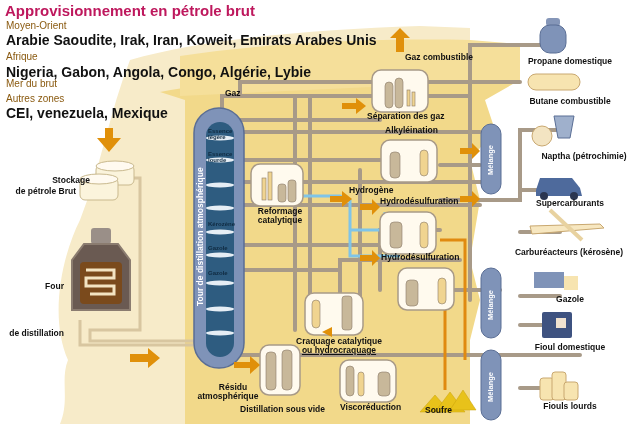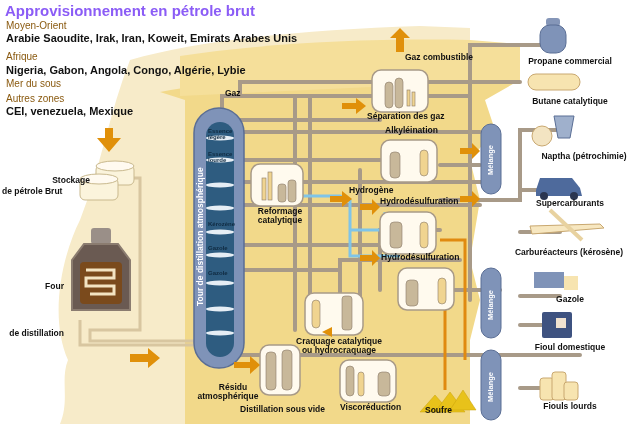--- a/index.html
+++ b/index.html
@@ -1,21 +1,21 @@
 <!DOCTYPE html>
 <html><head>
 <meta charset="utf-8">
 <style>
   html,body{margin:0;padding:0;}
   body{width:632px;height:424px;overflow:hidden;background:#ffffff;position:relative;font-family:"Liberation Sans",sans-serif;}
   #stage{position:absolute;left:0;top:0;width:632px;height:424px;}
   .txt{position:absolute;color:#111;font-family:"Liberation Sans",sans-serif;font-weight:bold;white-space:nowrap;}
-  .title{font-size:15px;color:#8b5cf6;}
+  .title{font-size:15px;color:#be185d;}
   .region{font-size:10px;color:#8a5a10;font-weight:normal;}
-  .countries{font-size:11px;color:#111;}
+  .countries{font-size:14px;color:#111;}
   .lbl{font-size:8.5px;line-height:9px;}
   .lbl-c{text-align:center;}
   .prod{font-size:8.5px;text-align:center;}
   .tower-lbl{font-size:6px;color:#0f2a40;line-height:6px;}
   .tower-title{position:absolute;color:#fff;font-size:8.5px;font-weight:bold;transform:rotate(-90deg);transform-origin:left top;white-space:nowrap;}
   .melange-lbl{position:absolute;color:#fff;font-size:7.5px;font-weight:bold;transform:rotate(-90deg);transform-origin:left top;white-space:nowrap;}
 </style>
 </head>
 <body>
 
@@ -186,26 +186,26 @@
     <rect x="552" y="372" width="14" height="28" rx="3" fill="#f7e4b0" stroke="#c9a870"></rect>
     <rect x="564" y="382" width="14" height="18" rx="3" fill="#f7e4b0" stroke="#c9a870"></rect>
   </g>
 </svg>
 
 <div class="txt title" style="left:5px;top:2px;">Approvisionnement en pétrole brut</div>
 <div class="txt region" style="left:6px;top:20px;">Moyen-Orient</div>
 <div class="txt countries" style="left:6px;top:32px;">Arabie Saoudite, Irak, Iran, Koweit, Emirats Arabes Unis</div>
 <div class="txt region" style="left:6px;top:51px;">Afrique</div>
 <div class="txt countries" style="left:6px;top:64px;">Nigeria, Gabon, Angola, Congo, Algérie, Lybie</div>
-<div class="txt region" style="left:6px;top:78px;">Mer du sous</div>
+<div class="txt region" style="left:6px;top:78px;">Mer du brut</div>
 <div class="txt region" style="left:6px;top:93px;">Autres zones</div>
 <div class="txt countries" style="left:6px;top:105px;">CEI, venezuela, Mexique</div>
 
 <div class="txt lbl" style="left:26px;top:176px;text-align:right;width:44px;margin-left:20px;">Stockage</div>
-<div class="txt lbl" style="left:2px;top:187px;text-align:left;width:68px;">de pétrole Brut</div>
+<div class="txt lbl" style="left:8px;top:187px;text-align:right;width:68px;">de pétrole Brut</div>
 <div class="txt lbl" style="left:40px;top:282px;text-align:right;width:24px;">Four</div>
 <div class="txt lbl" style="left:2px;top:281px;text-align:right;width:62px;margin-top:48px;">de distillation</div>
 
 <div class="txt lbl" style="left:225px;top:89px;">Gaz</div>
 <div class="txt tower-lbl" style="left:208px;top:128px;width:28px;white-space:normal;">Essence légère</div>
 <div class="txt tower-lbl" style="left:208px;top:151px;width:28px;white-space:normal;">Essence lourde</div>
 <div class="txt tower-lbl" style="left:208px;top:221px;">Kérozène</div>
 <div class="txt tower-lbl" style="left:208px;top:245px;">Gazole</div>
 <div class="txt tower-lbl" style="left:208px;top:270px;">Gazole</div>
 <div class="tower-title" style="left:195px;top:306px;">Tour de distillation atmosphérique</div>
@@ -214,29 +214,29 @@
 
 <div class="txt lbl" style="left:405px;top:53px;">Gaz combustible</div>
 <div class="txt lbl" style="left:367px;top:112px;">Séparation des gaz</div>
 <div class="txt lbl" style="left:385px;top:126px;">Alkyléination</div>
 <div class="txt lbl lbl-c" style="left:250px;top:207px;width:60px;">Reformage</div>
 <div class="txt lbl lbl-c" style="left:250px;top:216px;width:60px;">catalytique</div>
 <div class="txt lbl" style="left:349px;top:186px;">Hydrogène</div>
 <div class="txt lbl" style="left:380px;top:197px;">Hydrodésulfuration</div>
 <div class="txt lbl" style="left:381px;top:253px;">Hydrodésulfuration</div>
 <div class="txt lbl lbl-c" style="left:296px;top:337px;width:86px;">Craquage catalytique</div>
-<div class="txt lbl lbl-c" style="left:296px;top:346px;width:86px;">ou hydrocraquage</div>
+<div class="txt lbl lbl-c" style="left:296px;top:346px;width:86px;text-decoration:underline;">ou hydrocraquage</div>
 <div class="txt lbl" style="left:240px;top:405px;">Distillation sous vide</div>
 <div class="txt lbl" style="left:340px;top:403px;">Viscoréduction</div>
 <div class="txt lbl" style="left:425px;top:406px;">Soufre</div>
 
 <div class="melange-lbl" style="left:486px;top:175px;">Mélange</div>
 <div class="melange-lbl" style="left:486px;top:320px;">Mélange</div>
 <div class="melange-lbl" style="left:486px;top:402px;">Mélange</div>
 
-<div class="txt prod" style="left:515px;top:56px;width:110px;">Propane commercial</div>
-<div class="txt prod" style="left:515px;top:96px;width:110px;">Butane catalytique</div>
+<div class="txt prod" style="left:515px;top:56px;width:110px;">Propane domestique</div>
+<div class="txt prod" style="left:515px;top:96px;width:110px;">Butane combustible</div>
 <div class="txt prod" style="left:529px;top:151px;width:110px;">Naptha (pétrochimie)</div>
 <div class="txt prod" style="left:515px;top:198px;width:110px;">Supercarburants</div>
 <div class="txt prod" style="left:505px;top:247px;width:128px;">Carburéacteurs (kérosène)</div>
 <div class="txt prod" style="left:515px;top:294px;width:110px;">Gazole</div>
 <div class="txt prod" style="left:515px;top:342px;width:110px;">Fioul domestique</div>
 <div class="txt prod" style="left:515px;top:401px;width:110px;text-align:center;">Fiouls lourds</div>
 
 </body></html>

